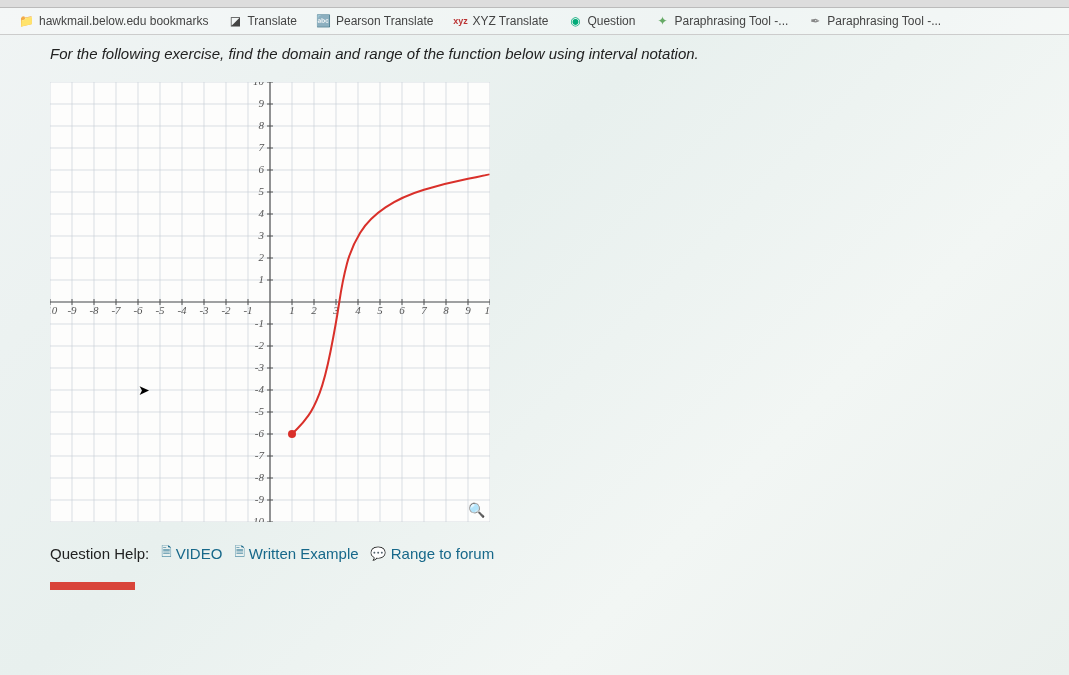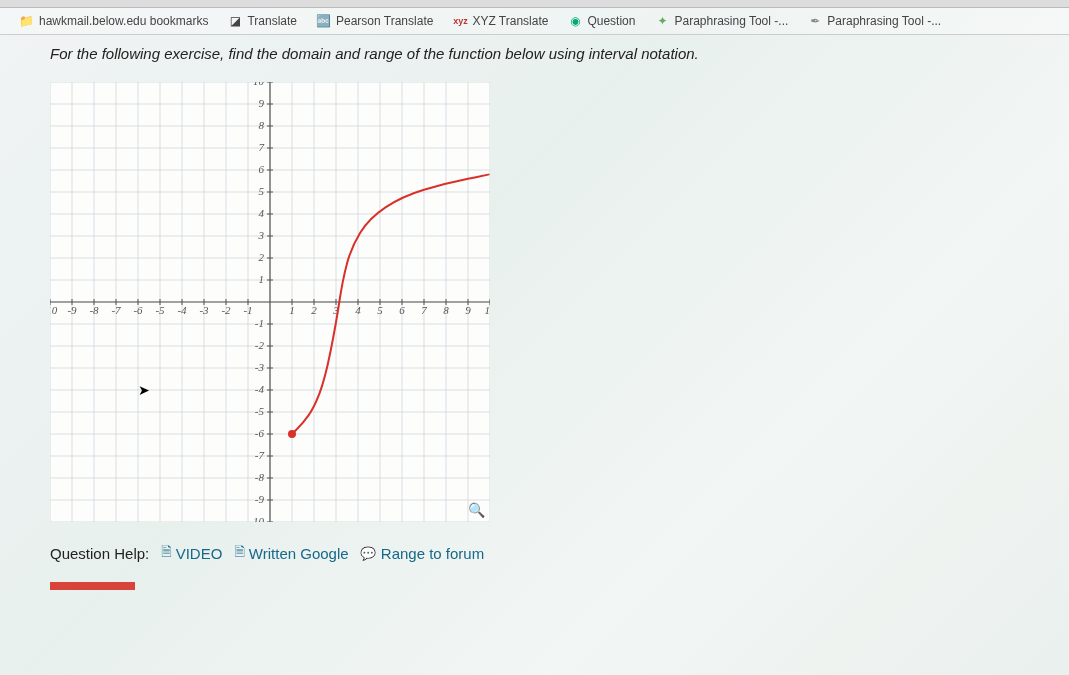--- a/index.html
+++ b/index.html
@@ -290,21 +290,21 @@
 
 
   <div class="help-row">
     <span>Question Help:</span>
     <span class="help-link">
       <span class="doc-icon">🗎</span>
       <span>VIDEO</span>
     </span>
     <span class="help-link">
       <span class="doc-icon">🗎</span>
-      <span>Written Google</span>
+      <span>Written Example</span>
     </span>
     <span class="help-link forum">
       <span class="doc-icon">💬</span>
       <span>Range to forum</span>
     </span>
   </div>
 
   <div class="submit"></div>
 
 </div>

